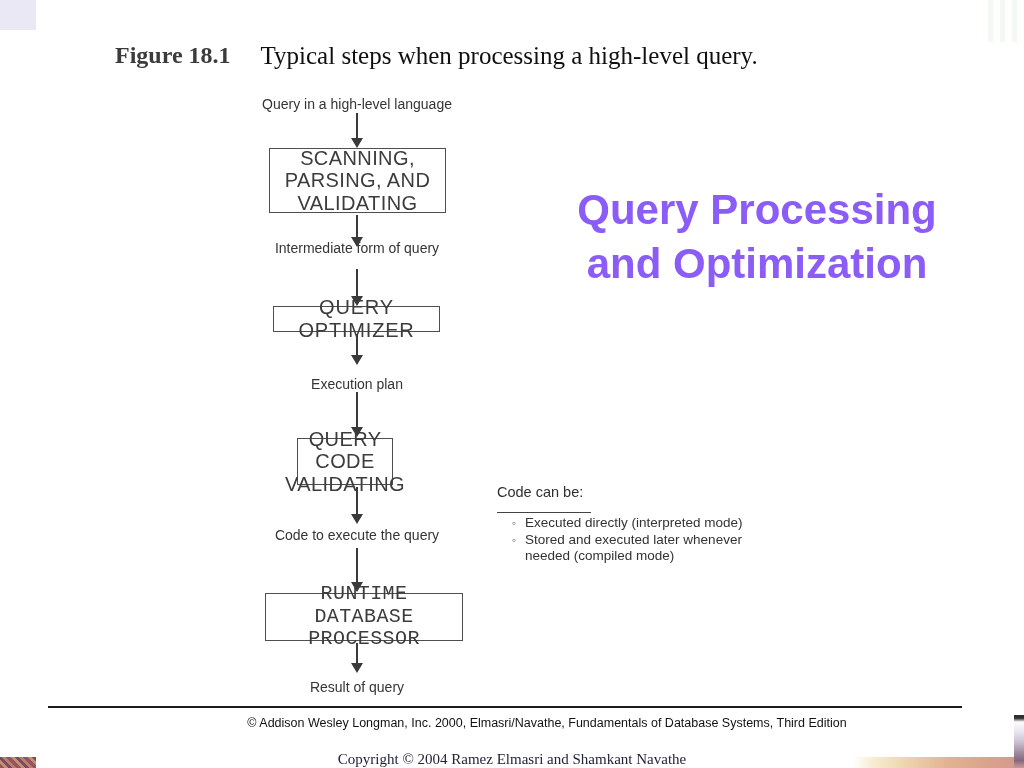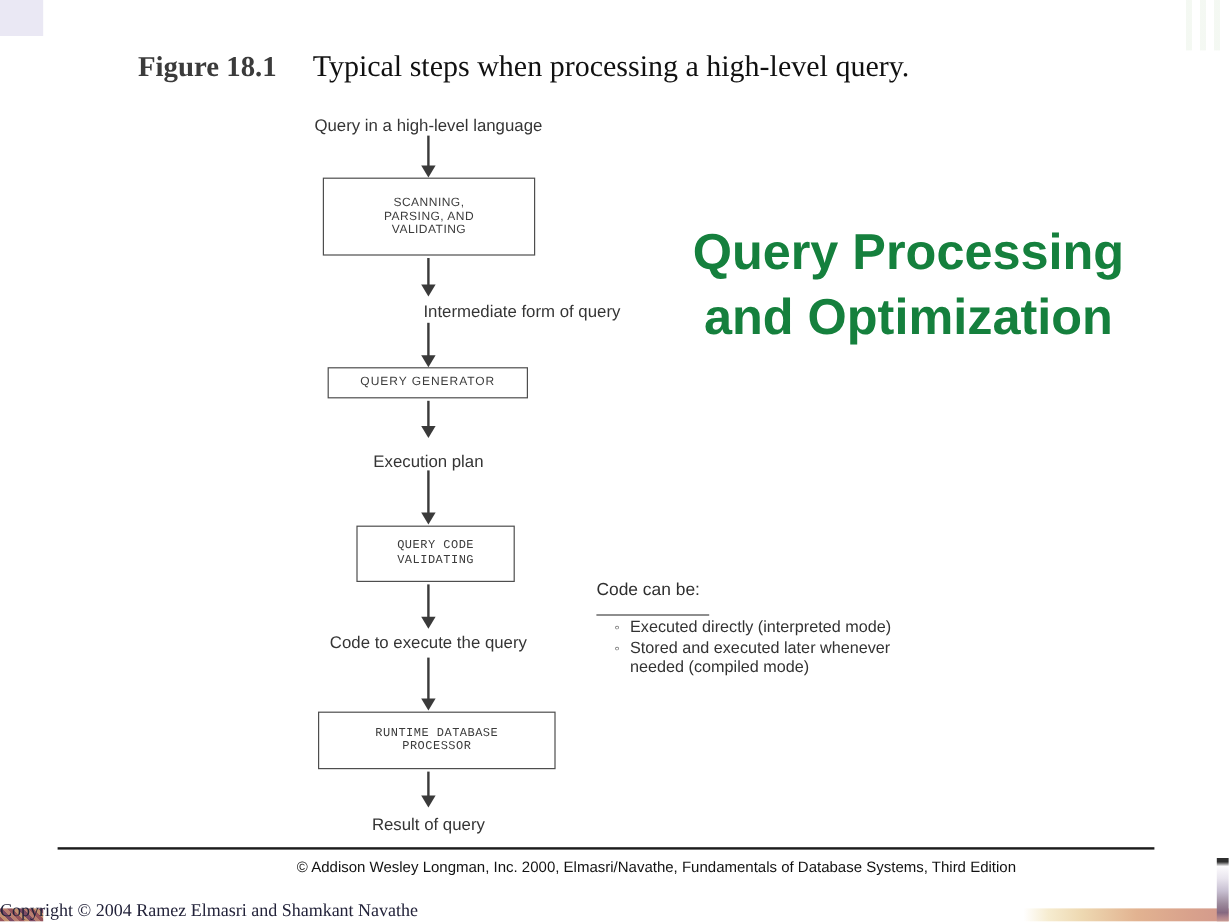--- a/index.html
+++ b/index.html
@@ -12,92 +12,92 @@
   .stripes-topright{right:0;top:0;width:36px;height:42px;
       background:repeating-linear-gradient(90deg,rgba(235,243,232,.55) 0 5px,rgba(255,255,255,0) 5px 12px);}
   .corner-bottomleft{left:0;top:757px;width:36px;height:11px;
       background:repeating-linear-gradient(45deg,#96545c 0 3px,#c2906f 3px 6px,#7c4a63 6px 9px,#b97f70 9px 12px);}
   .band-bottomright{left:853px;top:757px;width:171px;height:11px;
       background:linear-gradient(to right,rgba(255,255,255,0) 0%,#f6ecd0 12%,#eed9b2 28%,#e2b391 55%,#d9a28c 80%,#d2988c 100%);}
   .strip-right{left:1014px;top:715px;width:10px;height:53px;
       background:linear-gradient(to bottom,#2f2f2f 0%,#2f2f2f 6%,#fcfbfd 13%,#e9e5ee 32%,#c7bfd1 52%,#9c8a9c 72%,#856880 86%,#b2868e 94%,#c69a93 100%);}
 
   
-  .slide-title{left:115px;top:42px;display:flex;align-items:center;white-space:nowrap;}
+  .slide-title{left:115px;top:42px;display:flex;align-items:flex-start;white-space:nowrap;}
   .fig-label{font-family:"Liberation Serif",serif;font-weight:700;font-size:24px;color:#3b3b3b;}
   .fig-caption{font-family:"Liberation Serif",serif;font-size:25px;color:#101010;margin-left:30px;}
 
   
   .main-heading{left:552px;top:183px;width:410px;text-align:center;
       font-size:42px;font-weight:700;line-height:1.28;color:#2e2e93;letter-spacing:0px;}
 
   
   .stage-label{left:197px;width:320px;text-align:center;font-size:14px;color:#353535;}
   .flow-box{box-sizing:border-box;border:1.5px solid #4e4e4e;background:#fff;
       display:flex;align-items:center;justify-content:center;text-align:center;
-      font-size:10px;color:#3c3c3c;line-height:1.13;letter-spacing:0.4px;}
+      font-size:20px;color:#3c3c3c;line-height:1.13;letter-spacing:0.4px;}
   .flow-box span{display:block;}
   .box-scan{left:269px;top:148px;width:177px;height:65px;}
   .box-opt{left:273px;top:306px;width:167px;height:26px;letter-spacing:0.8px;}
-  .box-gen{left:297px;top:438px;width:132px;height:47px;font-family:Liberation Mono, monospace;}
+  .box-gen{left:297px;top:438px;width:96px;height:47px;}
   .box-run{left:265px;top:593px;width:198px;height:48px;font-family:Liberation Mono, monospace;}
 
   .flow-arrow{left:351px;width:12px;}
   .flow-arrow .shaft{position:absolute;left:5px;top:0;bottom:8px;width:2px;background:#3a3a3a;}
   .flow-arrow .head{position:absolute;left:0;bottom:0;width:0;height:0;
       border-left:6px solid transparent;border-right:6px solid transparent;border-top:10px solid #3a3a3a;}
 
   
   .notes-heading{left:497px;top:484px;font-size:14.5px;color:#2f2f2f;}
   .notes-heading span{display:inline-block;border-bottom:1.2px solid #444;padding-right:8px;padding-bottom:12px;}
   .notes-list{left:512px;top:515px;width:246px;font-size:13.5px;color:#333;line-height:16.5px;}
   .note-item{position:relative;padding-left:13px;}
   .note-bullet{position:absolute;left:0;top:0;font-size:12px;color:#444;}
 
   
   .footer-rule{left:48px;top:706px;width:914px;height:2px;background:#1b1b1b;}
   .publisher-line{left:0;top:716px;width:1024px;text-align:center;font-size:12.5px;color:#121212;margin-left:35px;}
-  .copyright-line{left:0;top:751px;width:1024px;
+  .copyright-line{left:0;top:751px;width:1024px;text-align:center;
       font-family:"Liberation Serif",serif;font-size:15px;color:#23233a;}
 </style>
 </head>
 <body>
 
 <div class="abs corner-topleft"></div>
 <div class="abs stripes-topright"></div>
 <div class="abs corner-bottomleft"></div>
 <div class="abs band-bottomright"></div>
 <div class="abs strip-right"></div>
 
 <div class="abs slide-title">
   <span class="fig-label">Figure 18.1</span>
   <span class="fig-caption">Typical steps when processing a high-level query.</span>
 </div>
 
-<div class="abs main-heading" style="color: #15803d;">
+<div class="abs main-heading" style="color: #8b5cf6;">
   <span style="display:block;">Query Processing</span>
   <span style="display:block;">and Optimization</span>
 </div>
 
 <div class="abs stage-label" style="top:96px;">Query in a high-level language</div>
-<div class="abs stage-label" style="top:251px;text-align:right;">Intermediate form of query</div>
+<div class="abs stage-label" style="top:240px;">Intermediate form of query</div>
 <div class="abs stage-label" style="top:376px;">Execution plan</div>
 <div class="abs stage-label" style="top:527px;">Code to execute the query</div>
 <div class="abs stage-label" style="top:679px;">Result of query</div>
 
 <div class="abs flow-box box-scan">
   <div>
     <span>SCANNING,</span>
     <span>PARSING, AND</span>
     <span>VALIDATING</span>
   </div>
 </div>
 <div class="abs flow-box box-opt">
   <div>
-      <span>QUERY GENERATOR</span>
+      <span>QUERY OPTIMIZER</span>
     </div>
 </div>
 <div class="abs flow-box box-gen">
   <div>
     <span>QUERY CODE</span>
     <span>VALIDATING</span>
   </div>
 </div>
 <div class="abs flow-box box-run">
   <div>

